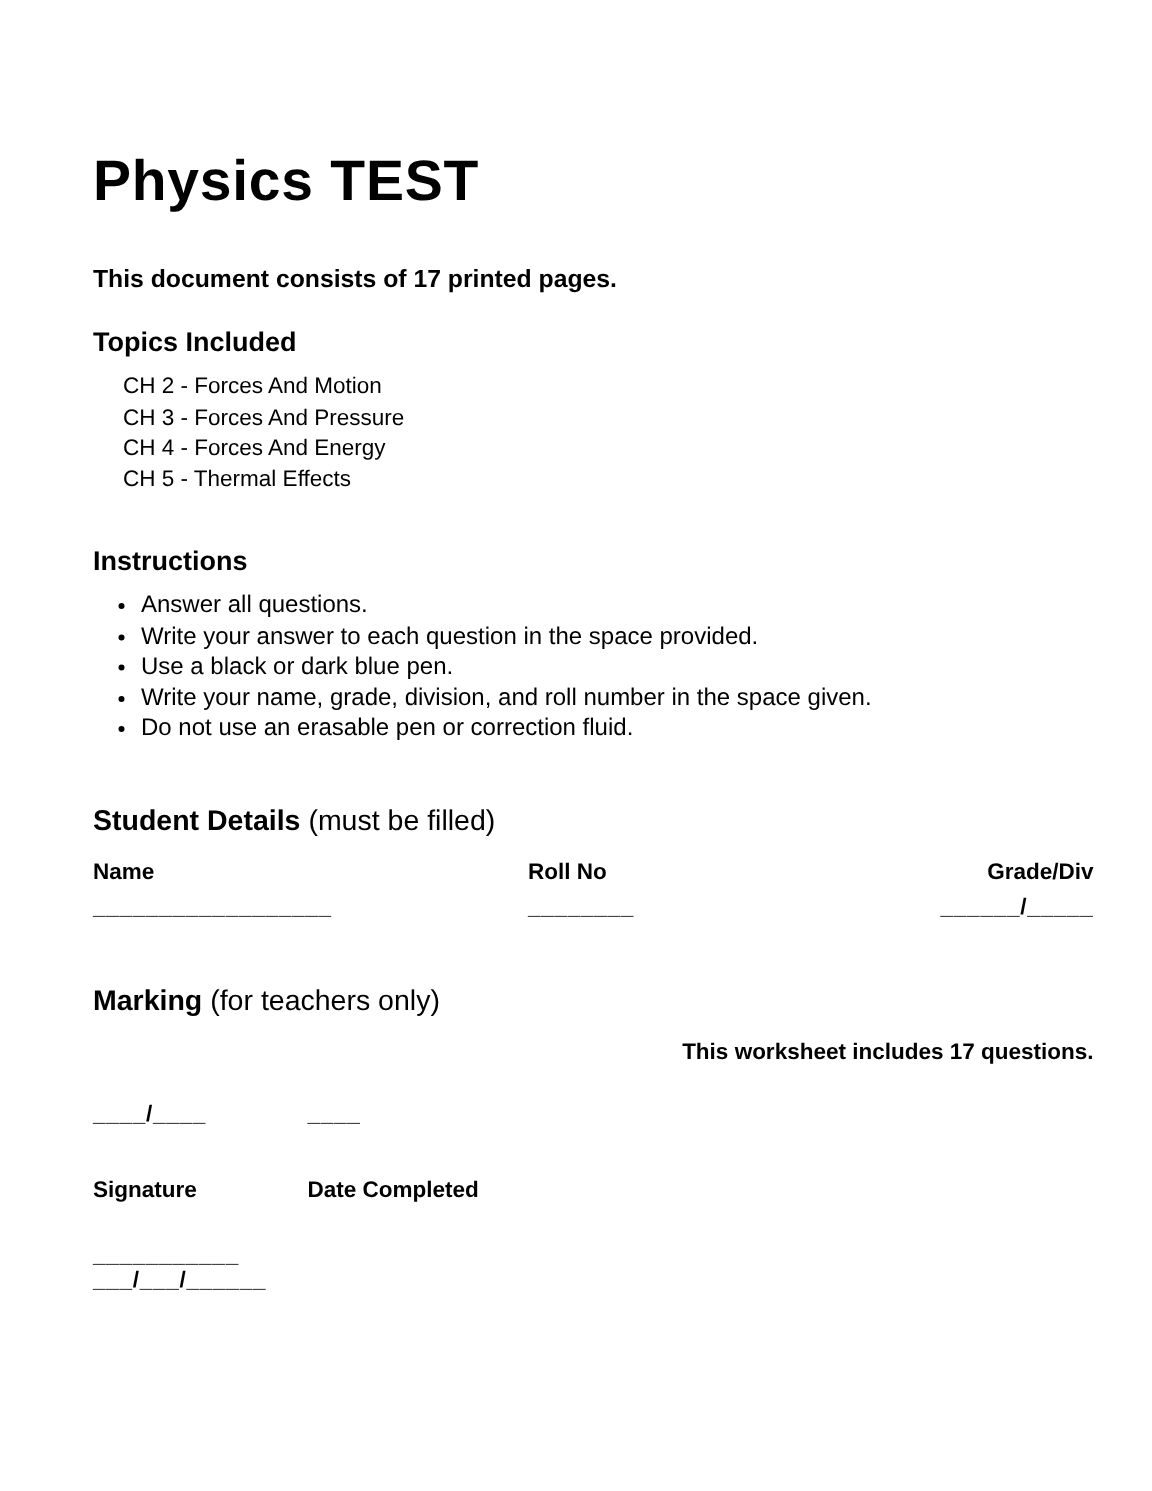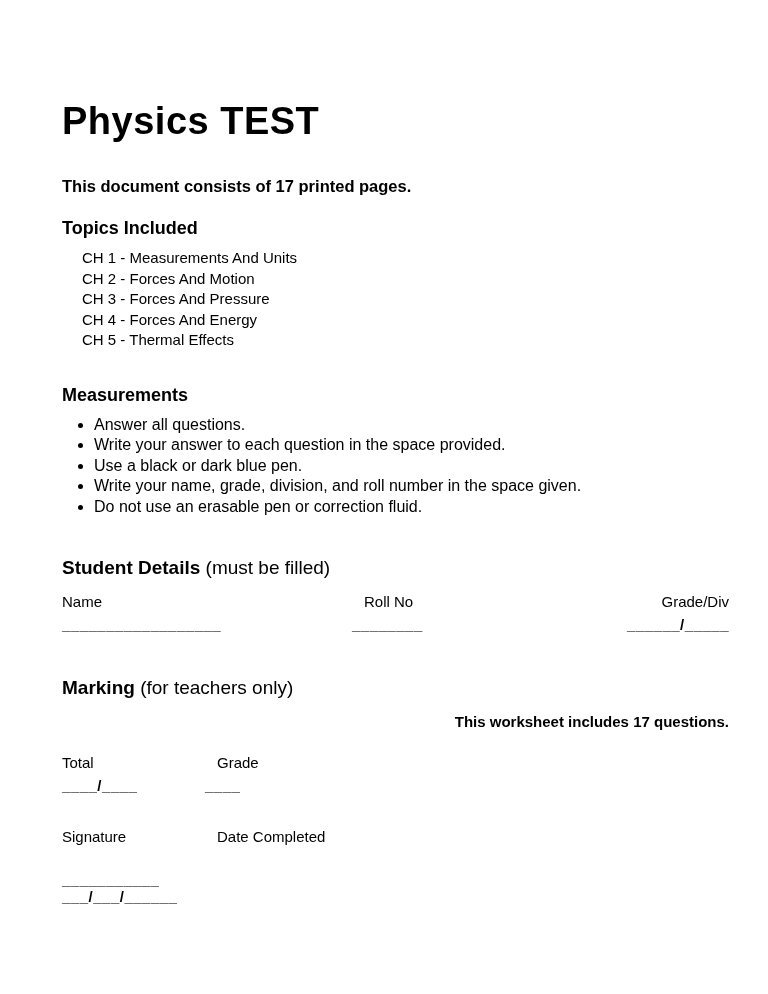--- a/index.html
+++ b/index.html
@@ -59,21 +59,21 @@
     font-weight: normal;
   }
   .big-heading-line .strong { font-weight: bold; }
   .detail-row {
     display: flex;
     font-size: 15px;
   }
   .detail-row .col-name  { width: 290px; }
   .detail-row .col-roll  { width: 228px; }
   .detail-row .col-grade { flex: 1; text-align: right; }
-  .label-row { font-weight: normal; margin-bottom: 6px; gap: 12px; }
+  .label-row { font-weight: bold; margin-bottom: 6px; }
   .blank-row { font-weight: bold; letter-spacing: 0.5px; }
   .student-block { margin-bottom: 44px; }
   .marking-note {
     font-size: 15px;
     font-weight: bold;
     margin: 0 0 24px 0;
     text-align: right;
   }
   .mark-row {
     display: flex;
@@ -90,30 +90,29 @@
 
 <div class="page">
 
   <h1 class="doc-title">Physics TEST</h1>
 
   <p class="pages-note">This document consists of 17 printed pages.</p>
 
   <div class="topics-block">
     <h2 class="section-heading">Topics Included</h2>
     <ul class="topics-list">
-      <li>CH 1 - Measurements And Units</li>
       <li>CH 2 - Forces And Motion</li>
       <li>CH 3 - Forces And Pressure</li>
       <li>CH 4 - Forces And Energy</li>
       <li>CH 5 - Thermal Effects</li>
     </ul>
   </div>
 
   <div class="instructions-block">
-    <h2 class="section-heading">Measurements</h2>
+    <h2 class="section-heading">Instructions</h2>
     <ul class="instructions-list">
       <li>Answer all questions.</li>
       <li>Write your answer to each question in the space provided.</li>
       <li>Use a black or dark blue pen.</li>
       <li>Write your name, grade, division, and roll number in the space given.</li>
       <li>Do not use an erasable pen or correction fluid.</li>
     </ul>
   </div>
 
   <div class="student-block">
@@ -130,24 +129,20 @@
       <div class="col-roll">________</div>
       <div class="col-grade">______/_____</div>
     </div>
   </div>
 
   <div>
     <p class="big-heading-line"><span class="strong">Marking</span><span> (for teachers only)</span></p>
 
     <p class="marking-note">This worksheet includes 17 questions.</p>
 
-    <div class="mark-row label-row mark-gap-small">
-      <div class="col-a">Total</div>
-      <div class="col-b">Grade</div>
-    </div>
 
     <div class="mark-row blank-row mark-gap-section">
       <div class="col-a">____/____</div>
       <div class="col-b">____</div>
     </div>
 
     <div class="mark-row label-row">
       <div class="col-a">Signature</div>
       <div class="col-b">Date Completed</div>
     </div>

